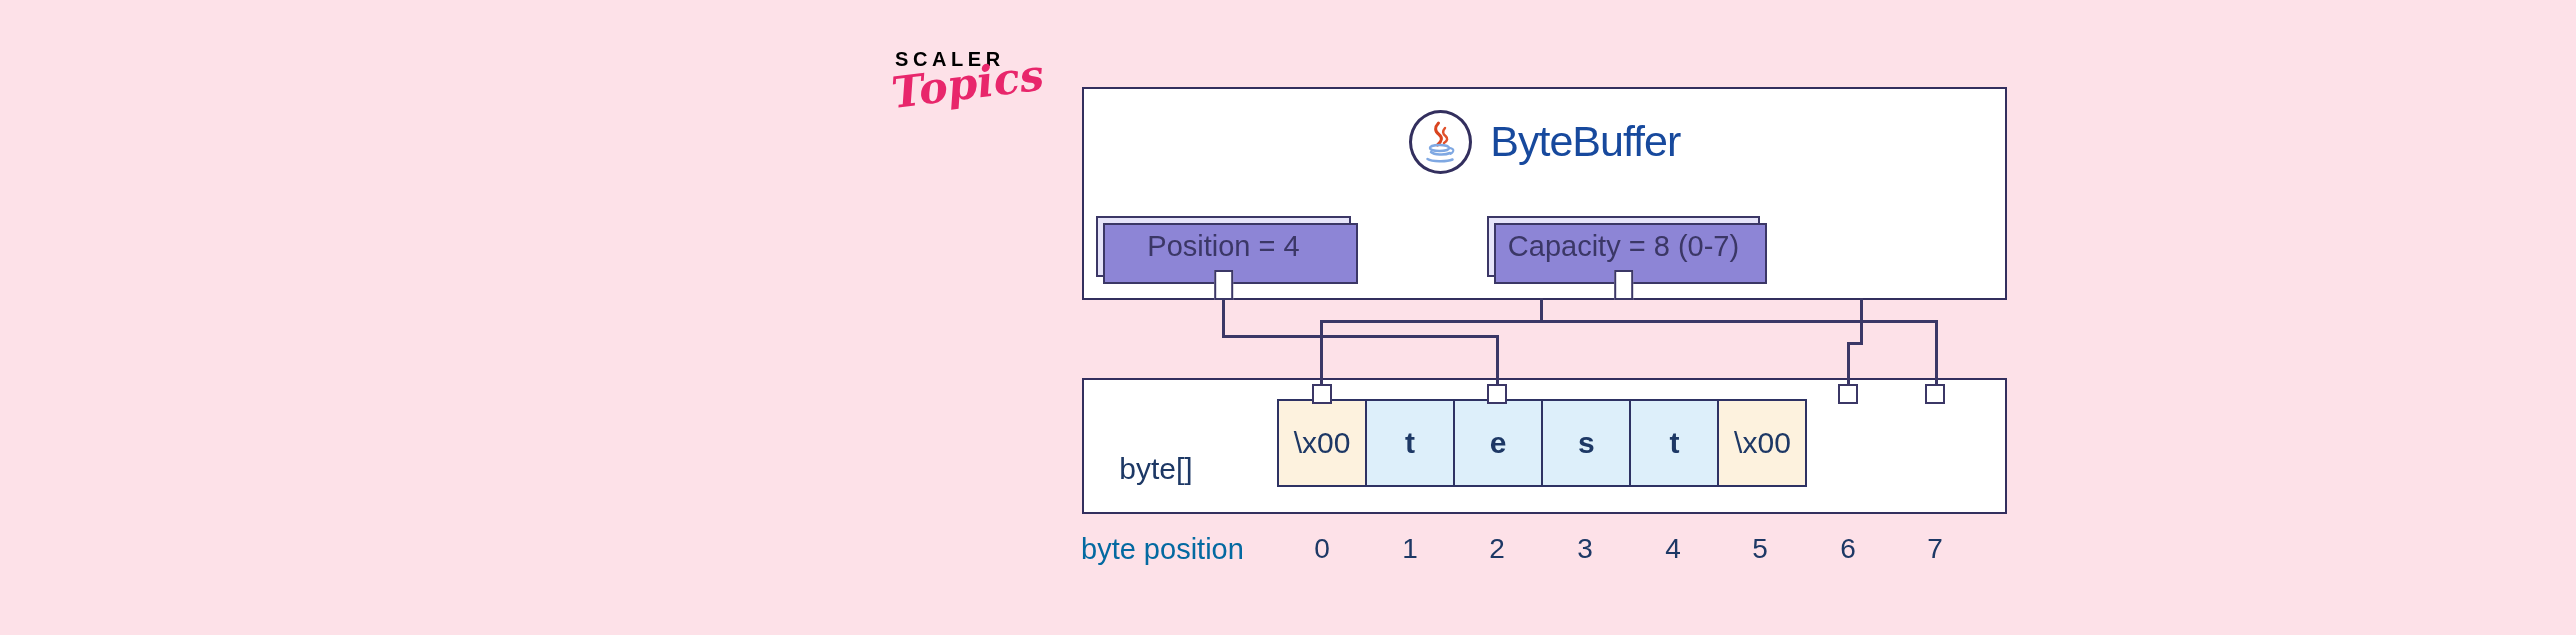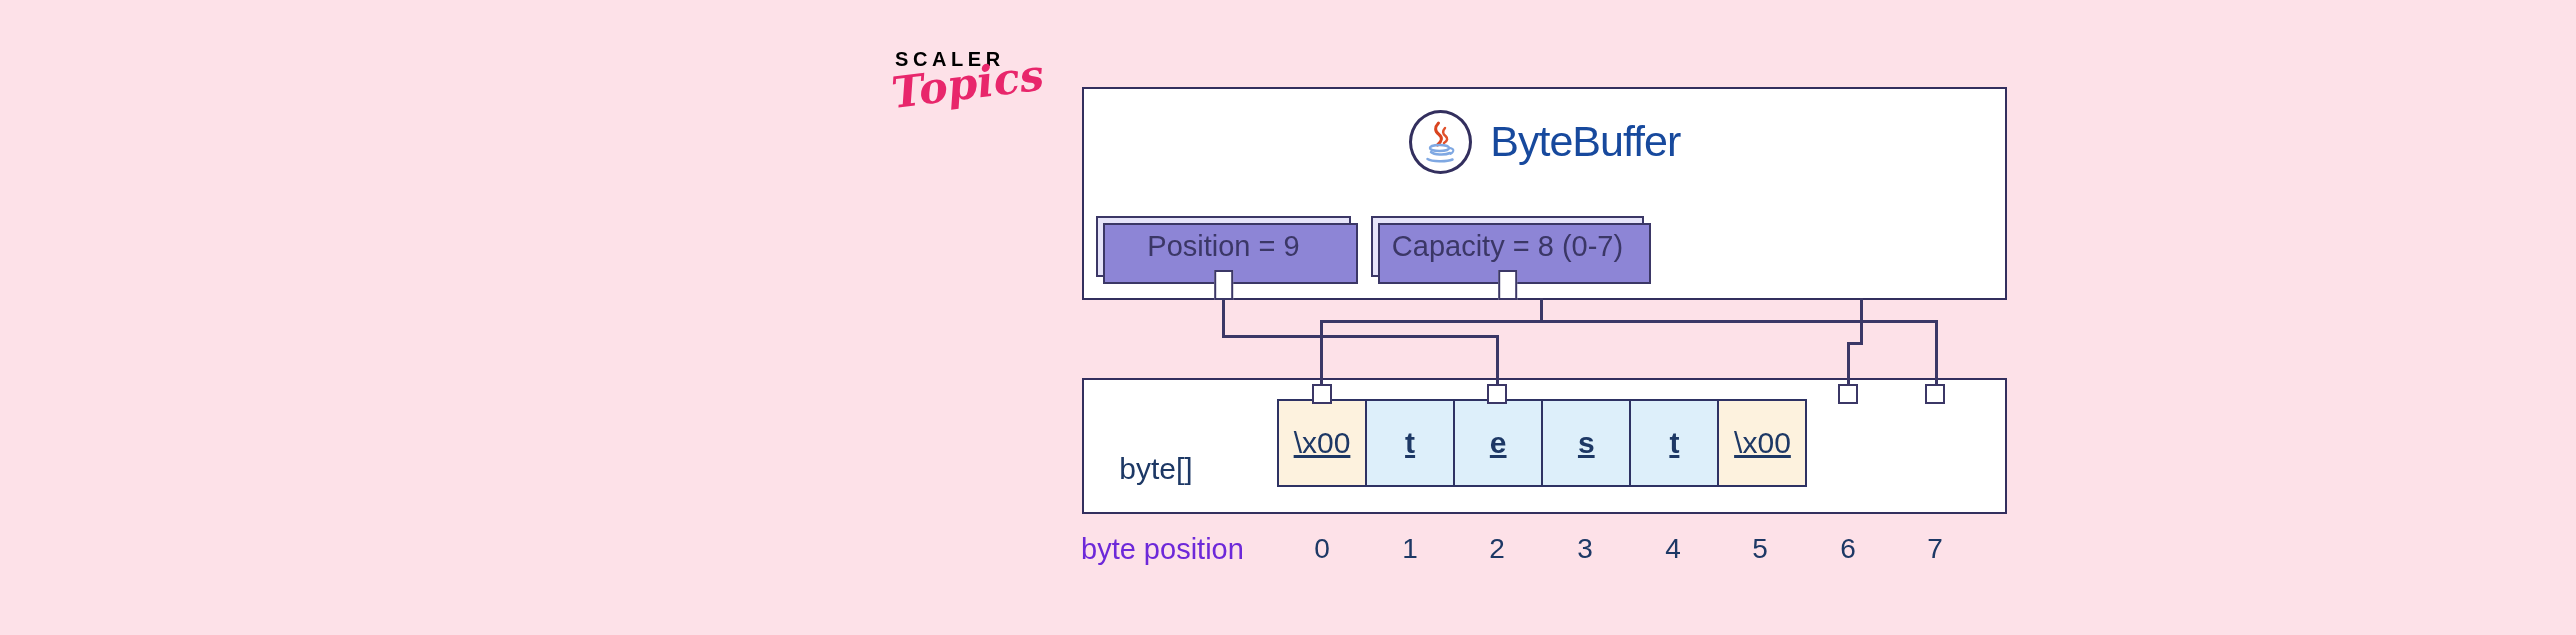--- a/index.html
+++ b/index.html
@@ -26,21 +26,21 @@
                 background:#fff; display:flex; align-items:center; justify-content:center; flex:0 0 auto; }
   .panel-title { font-size:43px; font-weight:normal; color:#17499d; letter-spacing:-1px; }
 
   
   .field-box { position:absolute; top:216px; height:61px; background:#e6e4f9; border:2.1px solid #3b3766;
                display:flex; align-items:center; justify-content:center; z-index:3; }
   .field-box::before { content:""; position:absolute; left:4.6px; top:4.6px; width:100%; height:100%;
                background:#8d85d6; border:2.1px solid #3b3766; z-index:-1; }
   .field-box .field-label { font-size:29px; color:#3b3766; }
   .field-position { left:1096px; width:255px; }
-  .field-capacity { left:1371px; width:273px; }
+  .field-capacity { left:1487px; width:273px; }
   .field-limit    { left:1735px; width:252px; }
   .field-stub { position:absolute; left:50%; bottom:-25px; transform:translateX(-50%);
                 width:19.6px; height:30px; background:#ffffff; border:2.1px solid #3b3766; z-index:6; }
 
   
   .line { position:absolute; background:#3b3766; z-index:4; }
   .l-pos-v1 { left:1222px; top:298px; width:2.6px;    height:40px; }
   .l-pos-h1 { left:1222px; top:335px; width:277px;  height:2.6px; }
   .l-pos-v2 { left:1496px; top:335px; width:2.6px;    height:53px; }
   .l-cap-v1 { left:1540px; top:298px; width:2.6px;    height:25px; }
@@ -55,27 +55,27 @@
   .array-stub { position:absolute; top:384px; width:19.6px; height:19.6px; background:#ffffff;
                 border:2.1px solid #3b3766; z-index:6; }
   .stub-c0 { left:1312px; } .stub-c2 { left:1487px; } .stub-c6 { left:1838px; } .stub-c7 { left:1925px; }
 
   .byte-label { position:absolute; left:1097px; top:452px; width:118px; text-align:center;
                 font-size:30px; color:#1d3865; }
 
   .cells-row { position:absolute; left:1277px; top:399px; border:2.6px solid #2e3263;
                display:flex; background:#2e3263; z-index:5; }
   .cell { width:86px; height:84px; display:flex; align-items:center; justify-content:center;
-          font-size:30px; color:#1d3865;text-decoration:underline; }
+          font-size:30px; color:#1d3865; }
   .cell + .cell { margin-left:2.1px; }
   .cell.hex  { background:#fdf2de; }
   .cell.char { background:#ddeffa; font-weight:bold; }
 
   
-  .bytepos-label { position:absolute; left:1081px; top:533px; font-size:29px; color:#6d28d9; }
+  .bytepos-label { position:absolute; left:1081px; top:533px; font-size:29px; color:#0369a1; }
   .pos-num { position:absolute; top:533px; width:88px; text-align:center; font-size:28px; color:#1d3865; }
   .pn-0 { left:1278px; } .pn-1 { left:1366px; } .pn-2 { left:1453px; } .pn-3 { left:1541px; }
   .pn-4 { left:1629px; } .pn-5 { left:1716px; } .pn-6 { left:1804px; } .pn-7 { left:1891px; }
 </style>
 </head>
 <body>
 
 <div class="canvas">
 
   <div class="logo">
@@ -93,21 +93,21 @@
           <path d="M32 70 a22 8 0 0 0 38 2" fill="none" stroke="#7fa8e2" stroke-width="5" stroke-linecap="round"></path>
           <path d="M70 62 q13 3 1 12" fill="none" stroke="#7fa8e2" stroke-width="4" stroke-linecap="round"></path>
           <path d="M25 84 a28 7 0 0 0 50 1" fill="none" stroke="#7fa8e2" stroke-width="5" stroke-linecap="round"></path>
         </svg>
       </div>
       <div class="panel-title">ByteBuffer</div>
     </div>
   </div>
 
   <div class="field-box field-position">
-    <span class="field-label">Position = 9</span>
+    <span class="field-label">Position = 4</span>
     <div class="field-stub"></div>
   </div>
   <div class="field-box field-capacity">
     <span class="field-label">Capacity = 8 (0-7)</span>
     <div class="field-stub"></div>
   </div>
 
   <div class="line l-pos-v1"></div>
   <div class="line l-pos-h1"></div>
   <div class="line l-pos-v2"></div>

